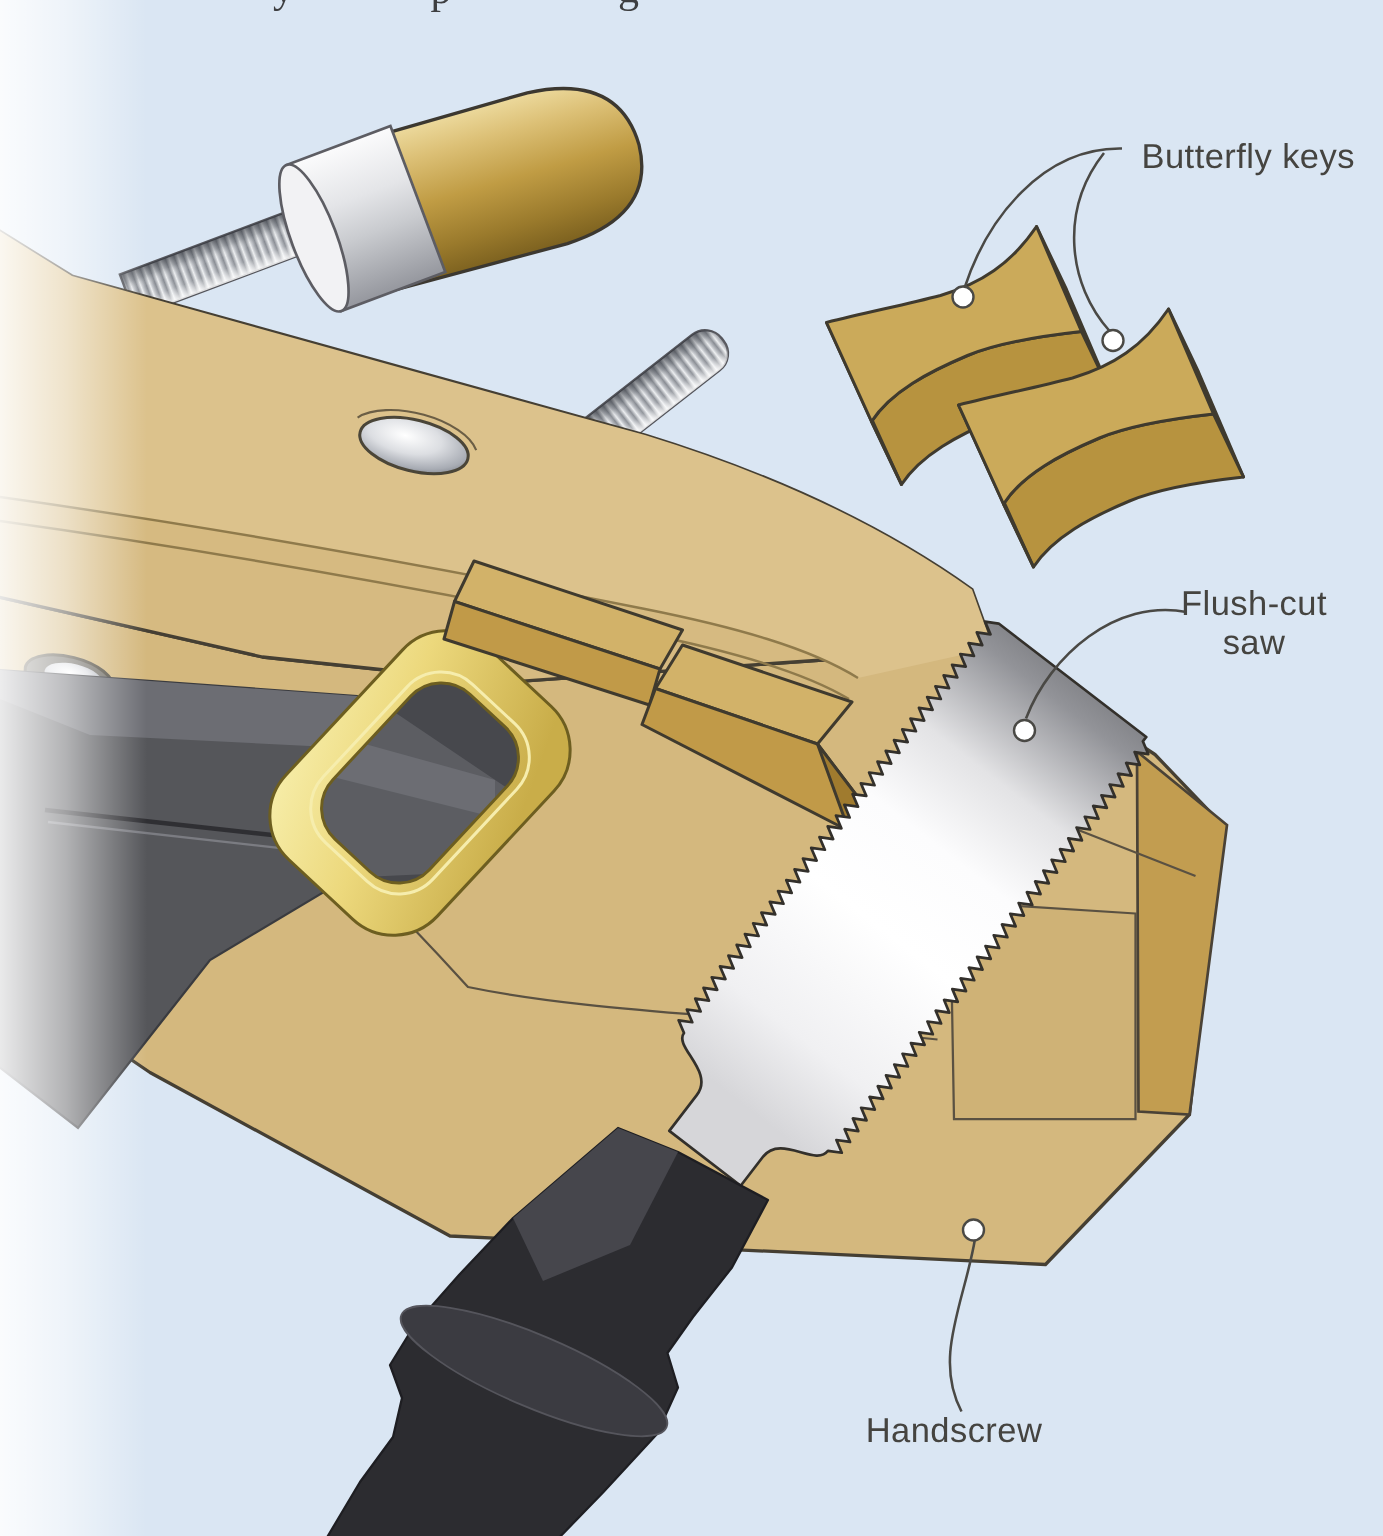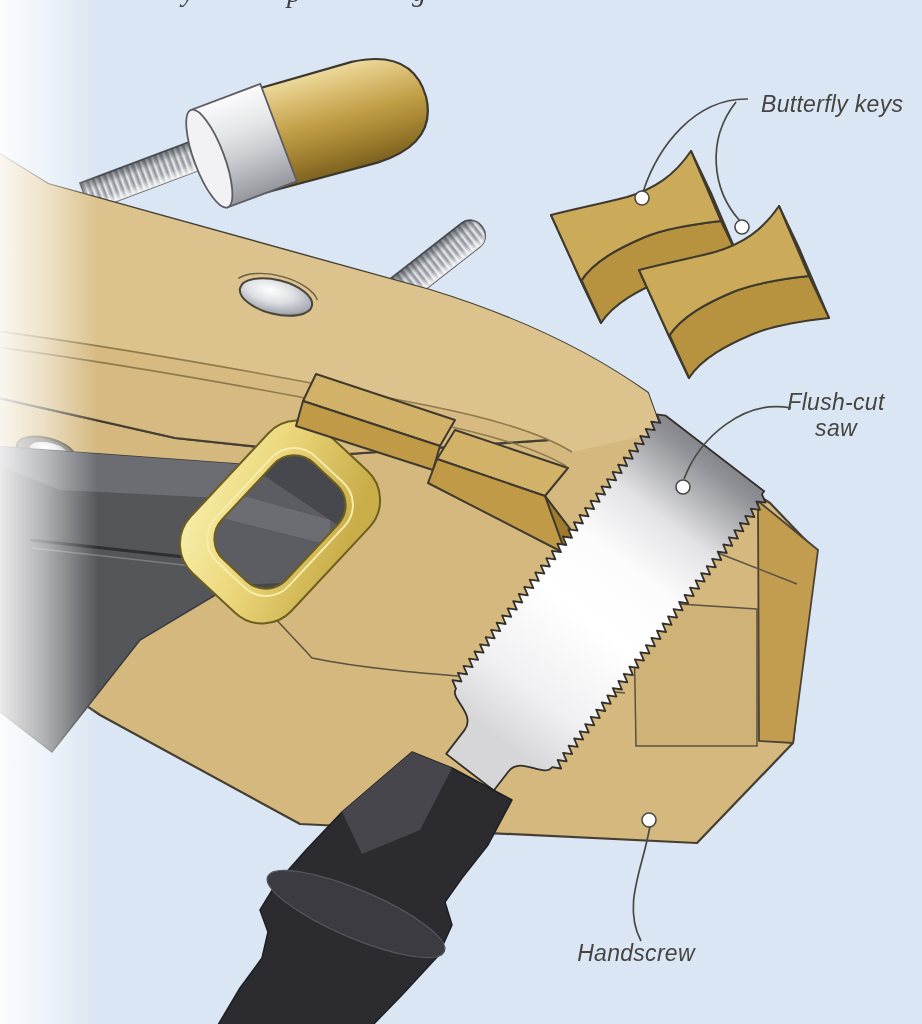--- a/index.html
+++ b/index.html
@@ -1,17 +1,17 @@
 <!DOCTYPE html>
 <html><head>
 <meta charset="utf-8">
 <style>
   html,body{margin:0;padding:0;}
   body{width:922px;height:1024px;overflow:hidden;background:#dae6f3;}
-  .stage{position:relative;width:922px;height:828px;font-style:italic;}
+  .stage{position:relative;width:922px;height:828px;}
   svg{display:block;}
   .callout-text{
     font-family:"Liberation Sans", sans-serif;
     font-size:23px;
     fill:#454440;
     letter-spacing:.3px;
   }
   .fragment-text{
     font-family:"Liberation Serif", serif;
     font-size:28px;

